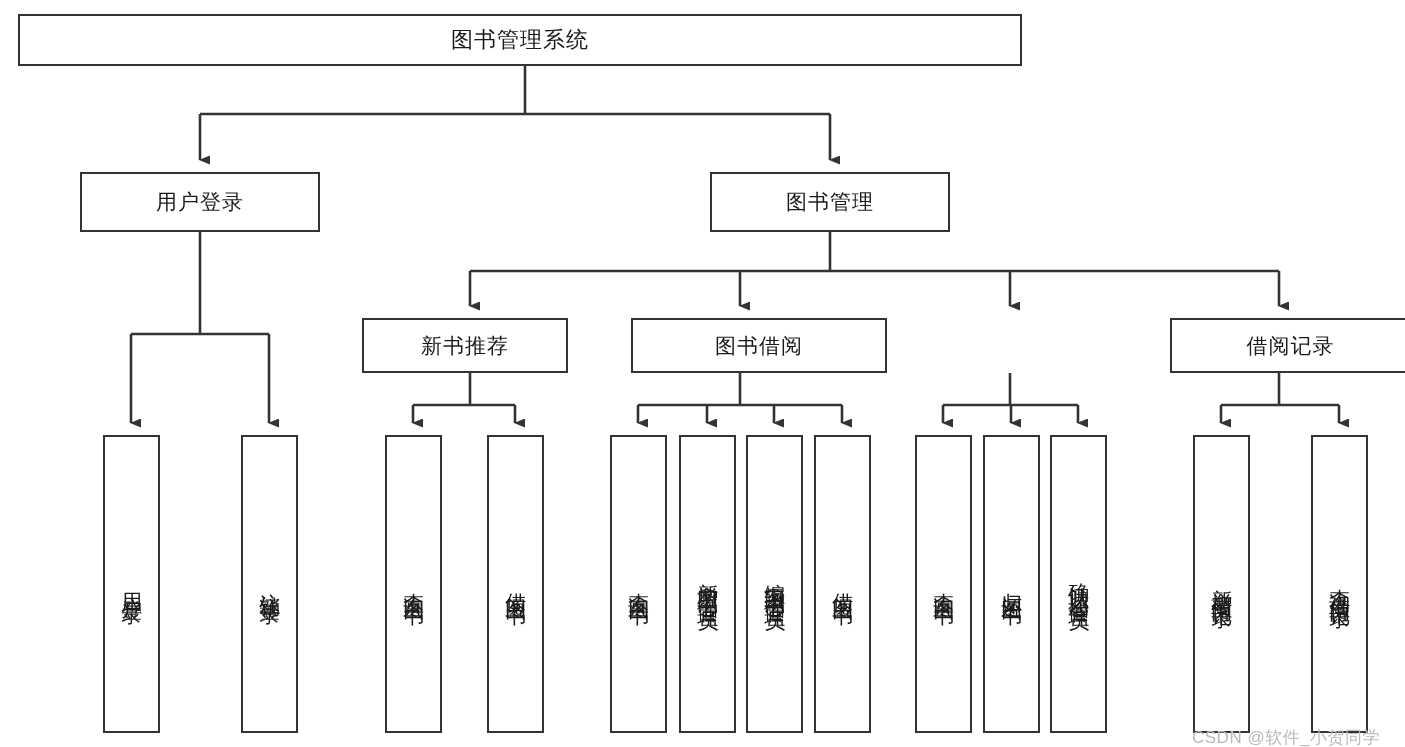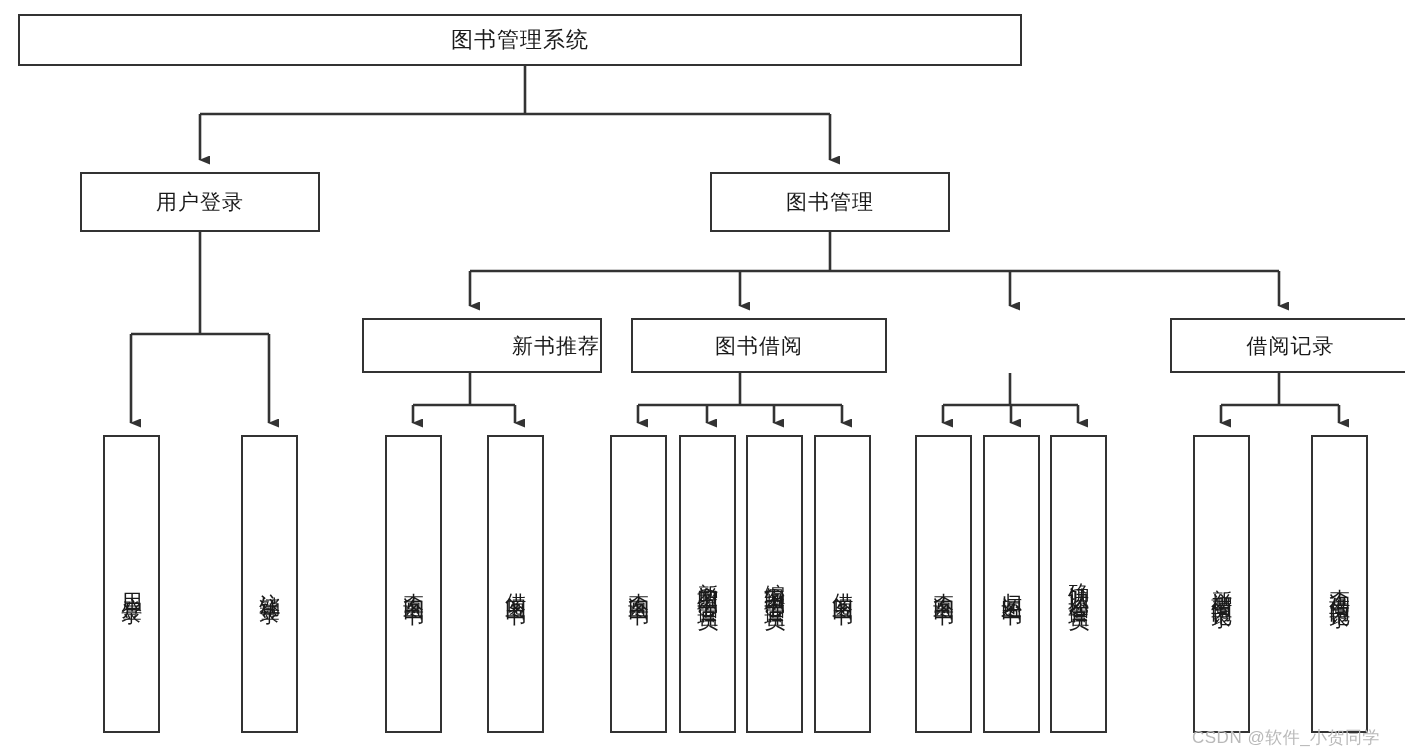--- a/index.html
+++ b/index.html
@@ -125,21 +125,21 @@
     <span>图书管理系统</span>
   </div>
 
   <div class="node horiz" style="left:80px; top:172px; width:240px; height:60px;">
     <span>用户登录</span>
   </div>
   <div class="node horiz" style="left:710px; top:172px; width:240px; height:60px;justify-content:center;">
     <span>图书管理</span>
   </div>
 
-  <div class="node horiz" style="left:362px; top:318px; width:240px; height:55px;justify-content:flex-end;">
+  <div class="node horiz" style="left:362px; top:318px; width:206px; height:55px;">
     <span>新书推荐</span>
   </div>
   <div class="node horiz" style="left:631px; top:318px; width:256px; height:55px;">
     <span>图书借阅</span>
   </div>
   <div class="node horiz" style="left:1170px; top:318px; width:241px; height:55px;">
     <span>借阅记录</span>
   </div>
 
   <div class="node vert" style="left:103px; top:435px; width:57px; height:298px;">

